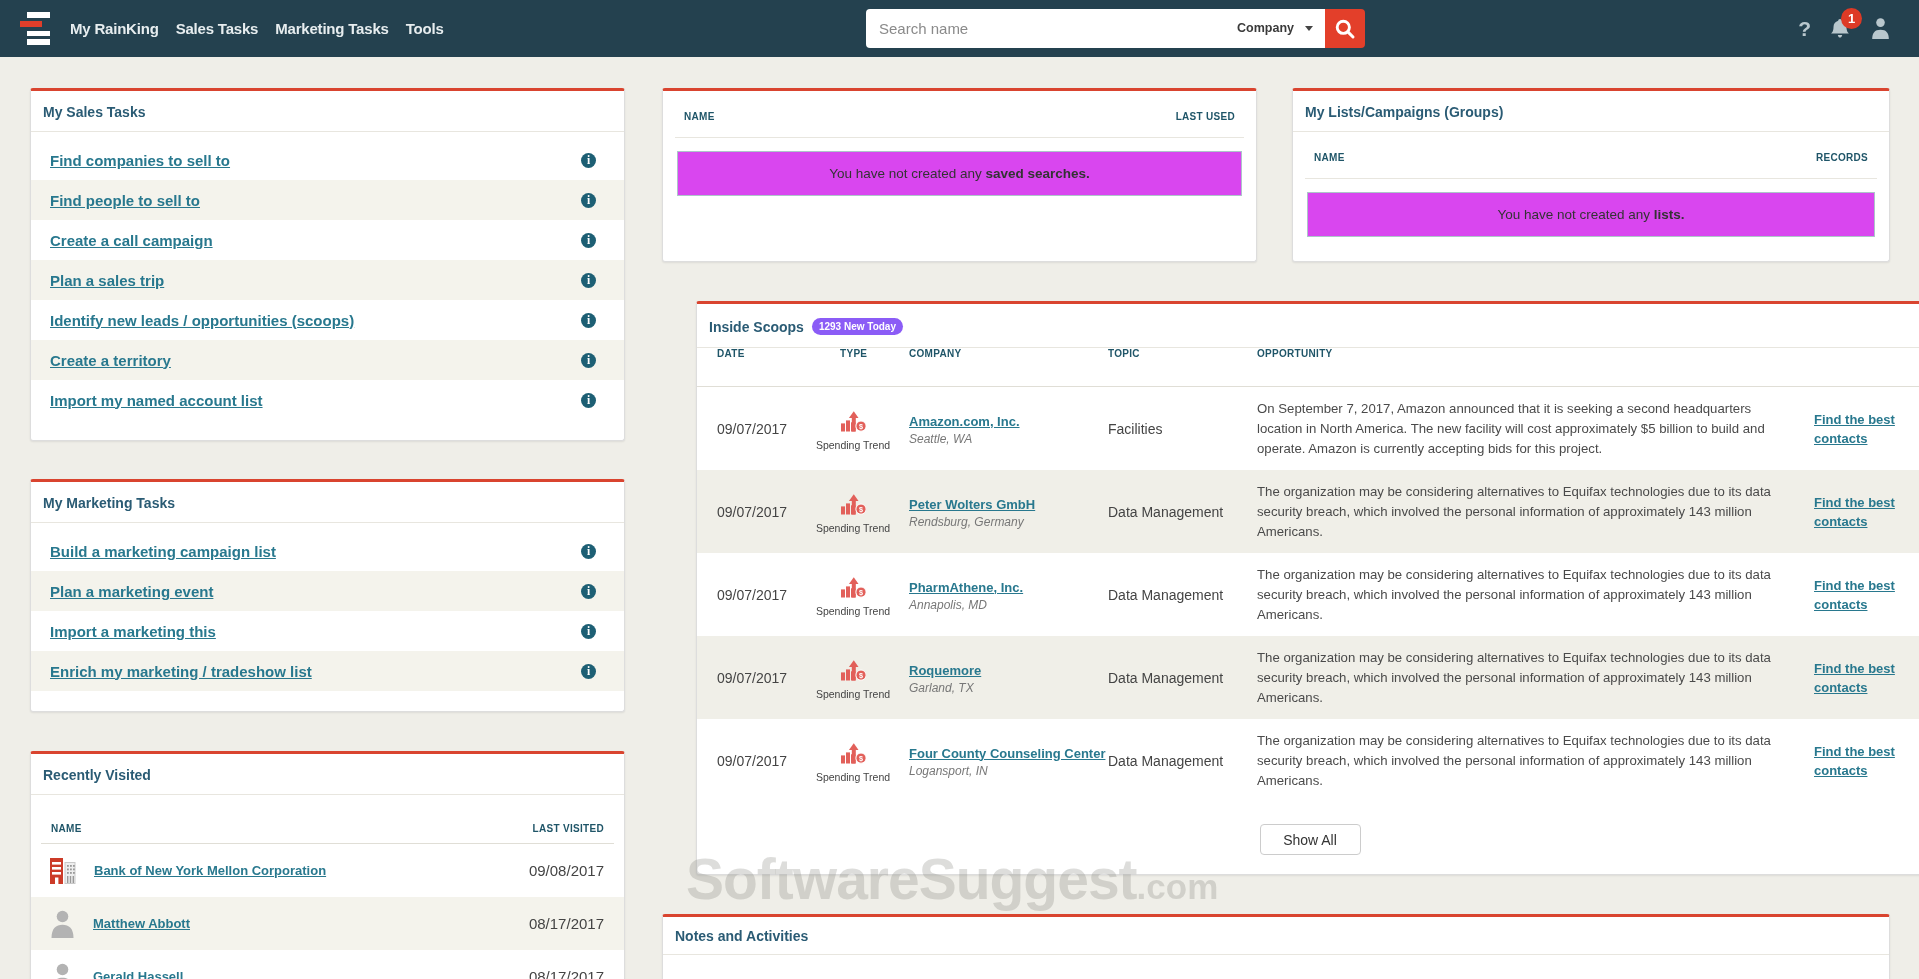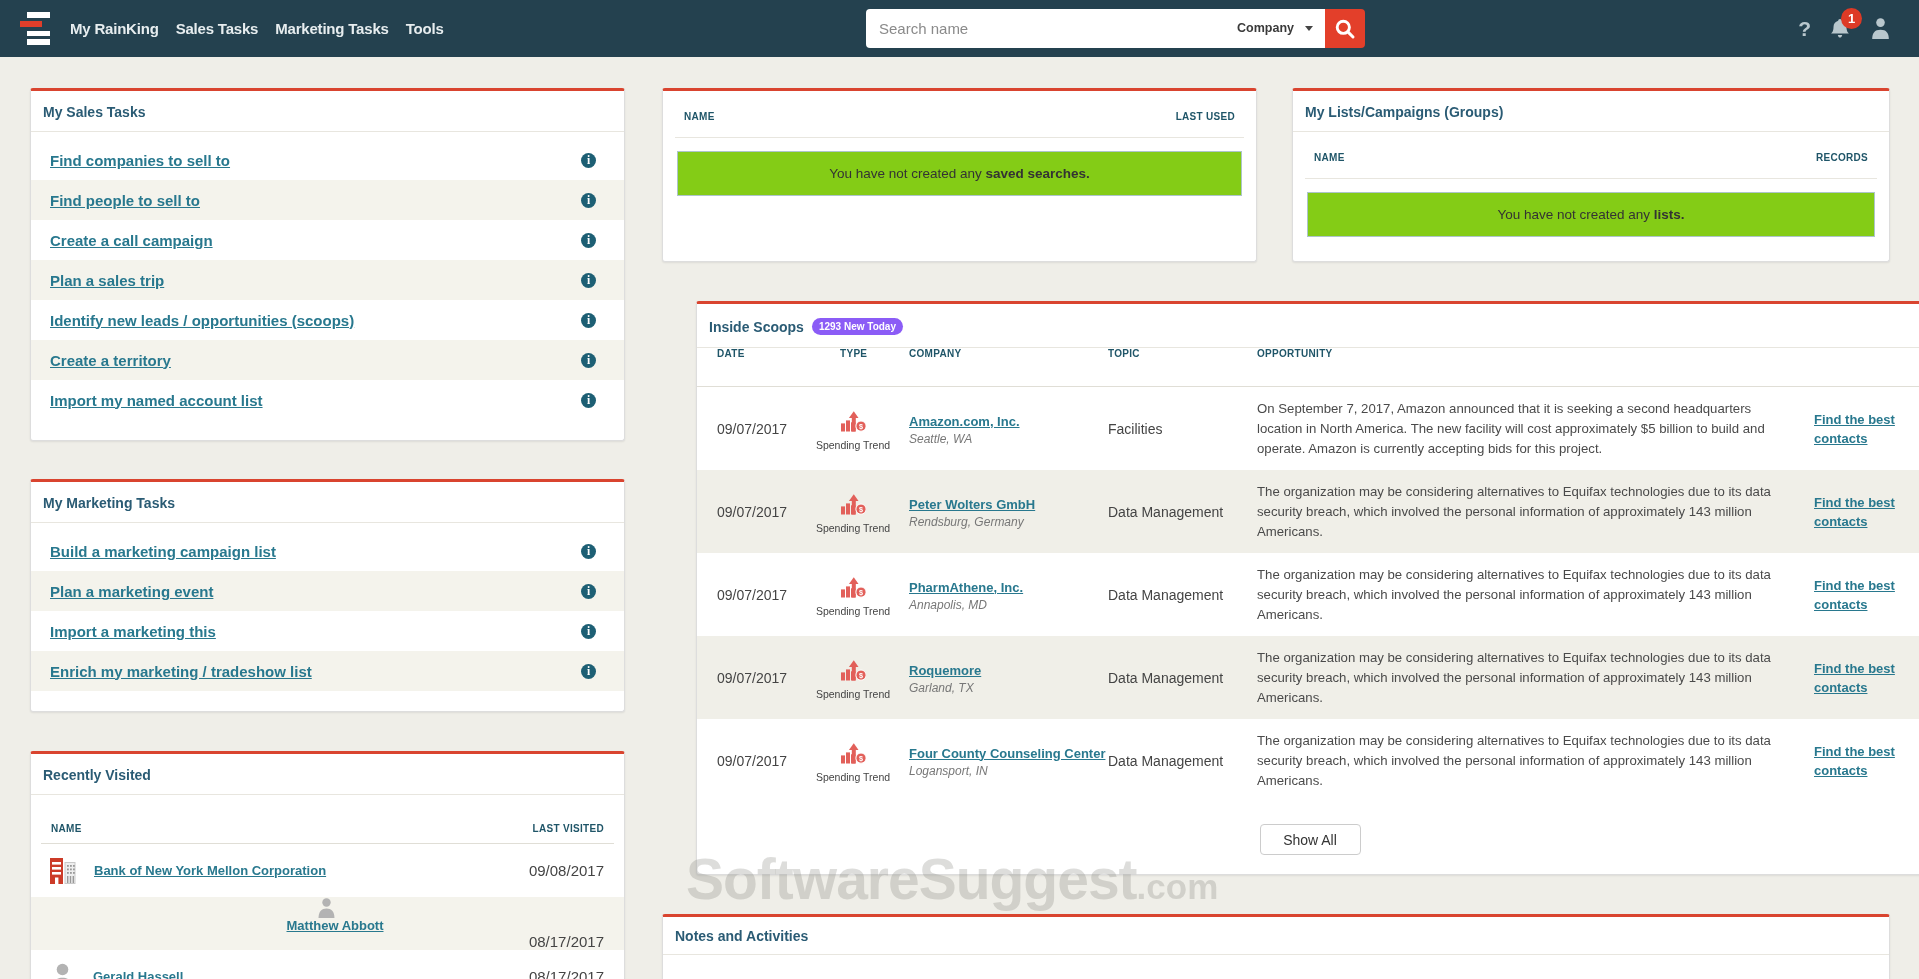--- a/index.html
+++ b/index.html
@@ -56,28 +56,28 @@
 .taskrow .info { margin-left:auto; }
 .info {
   width:15px; height:15px; background:#1d5f74; border-radius:50%;
   color:#fff; font-family:"Liberation Serif", serif; font-weight:bold;
   font-size:11.5px; text-align:center; line-height:14px; display:inline-block;
 }
 
 .thlabel { font-size:10px; font-weight:bold; color:#1f5568; letter-spacing:0.3px; }
 
 .emptybox {
-  margin:0 14px; background:#84cc16; border:1px solid #adc5ca;
+  margin:0 14px; background:#d946ef; border:1px solid #adc5ca;
   height:45px; display:flex; align-items:center; justify-content:center;
   font-size:13.5px; color:#333;
 }
 
 .rvhead { display:flex; padding:0 20px 9px 20px; align-items:flex-end; height:48px; }
 .rvrow { display:flex; align-items:center; height:53px; padding:0 20px 0 18px; }
-.rvrow.alt { background:#f4f3ec;flex-direction:column; }
+.rvrow.alt { background:#f4f3ec; }
 .rvrow .nm { color:#28788e; font-weight:bold; font-size:13px; text-decoration:underline; margin-left:17px; }
 .rvrow .dt { margin-left:auto; font-size:15px; color:#444; }
 
 .scoophead { display:flex; align-items:center; padding:14px 17px 12px 12px; border-bottom:1px solid #e8e6df; }
 .scoophead .ttl { font-size:14px; color:#2a5b74; font-weight:bold; }
 .pill {
   margin-left:8px; background:#8b5cf6; border-radius:10px; color:#fff;
   font-size:10px; font-weight:bold; padding:3px 7px;
 }
 .srow { display:flex; }

